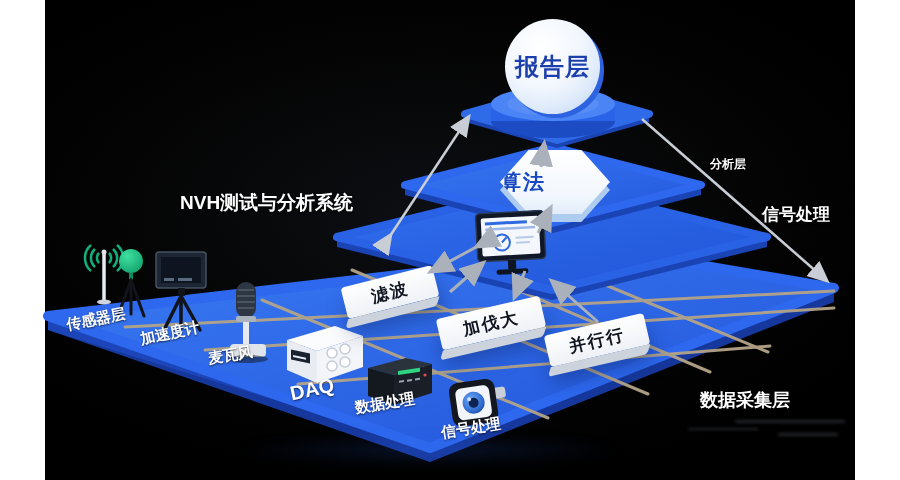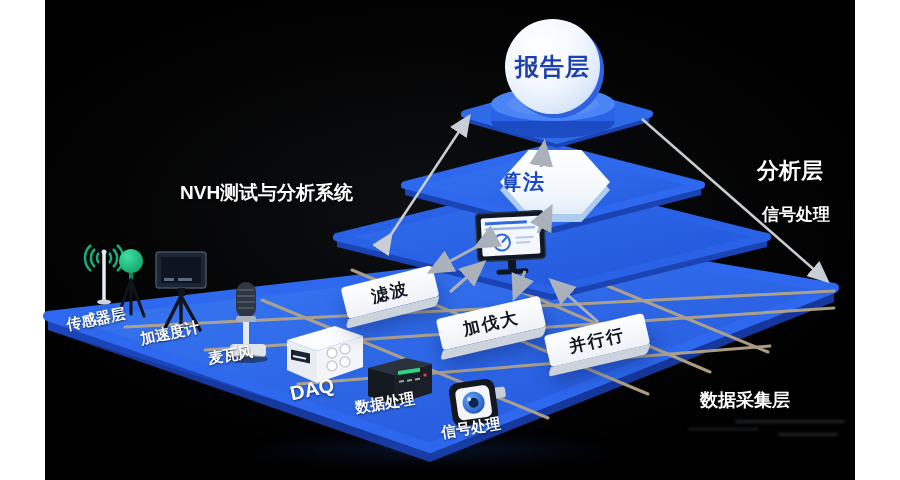--- a/index.html
+++ b/index.html
@@ -38,23 +38,23 @@
   .slab-filter { left:343px; top:276px; width:94px;  transform:rotate(-14deg); }
   .slab-amp    { left:438px; top:307px; width:106px; transform:rotate(-13deg); }
   .slab-par    { left:546px; top:324px; width:102px; transform:rotate(-13deg); }
 
   
   .monitor { position:absolute; left:476px; top:211px; width:72px; height:66px; transform:rotate(-3deg); }
 
   
   .lbl { position:absolute; color:#fff; font-weight:700; white-space:nowrap;
          text-shadow:0 1px 3px rgba(0,0,0,.75); }
-  .lbl-nvh     { left:180px; top:180px; font-size:19px; }
+  .lbl-nvh     { left:180px; top:190px; font-size:19px; }
   .lbl-daq-lay { left:337px; top:128px; font-size:17px; }
-  .lbl-ana     { left:710px; top:156px; font-size:22px;margin-left:47px; }
+  .lbl-ana     { left:710px; top:156px; font-size:12px; }
   .lbl-sigR    { left:762px; top:203px; font-size:17px; }
   .lbl-senscol { left:700px; top:388px; font-size:18px; }
   .dev-lbl { position:absolute; color:#fff; font-weight:700; font-size:15px; white-space:nowrap;
              text-shadow:0 1px 2px rgba(0,0,0,.65); }
   .dl-sensor { left:66px;  top:310px; transform:rotate(-11deg); }
   .dl-accel  { left:140px; top:324px; transform:rotate(-12deg); }
   .dl-mic    { left:208px; top:346px; transform:rotate(-9deg); }
   .dl-daq    { left:290px; top:378px; transform:rotate(-12deg); font-size:20px; }
   .dl-dproc  { left:355px; top:394px; transform:rotate(-9deg); }
   .dl-sig    { left:441px; top:419px; transform:rotate(-9deg); }

